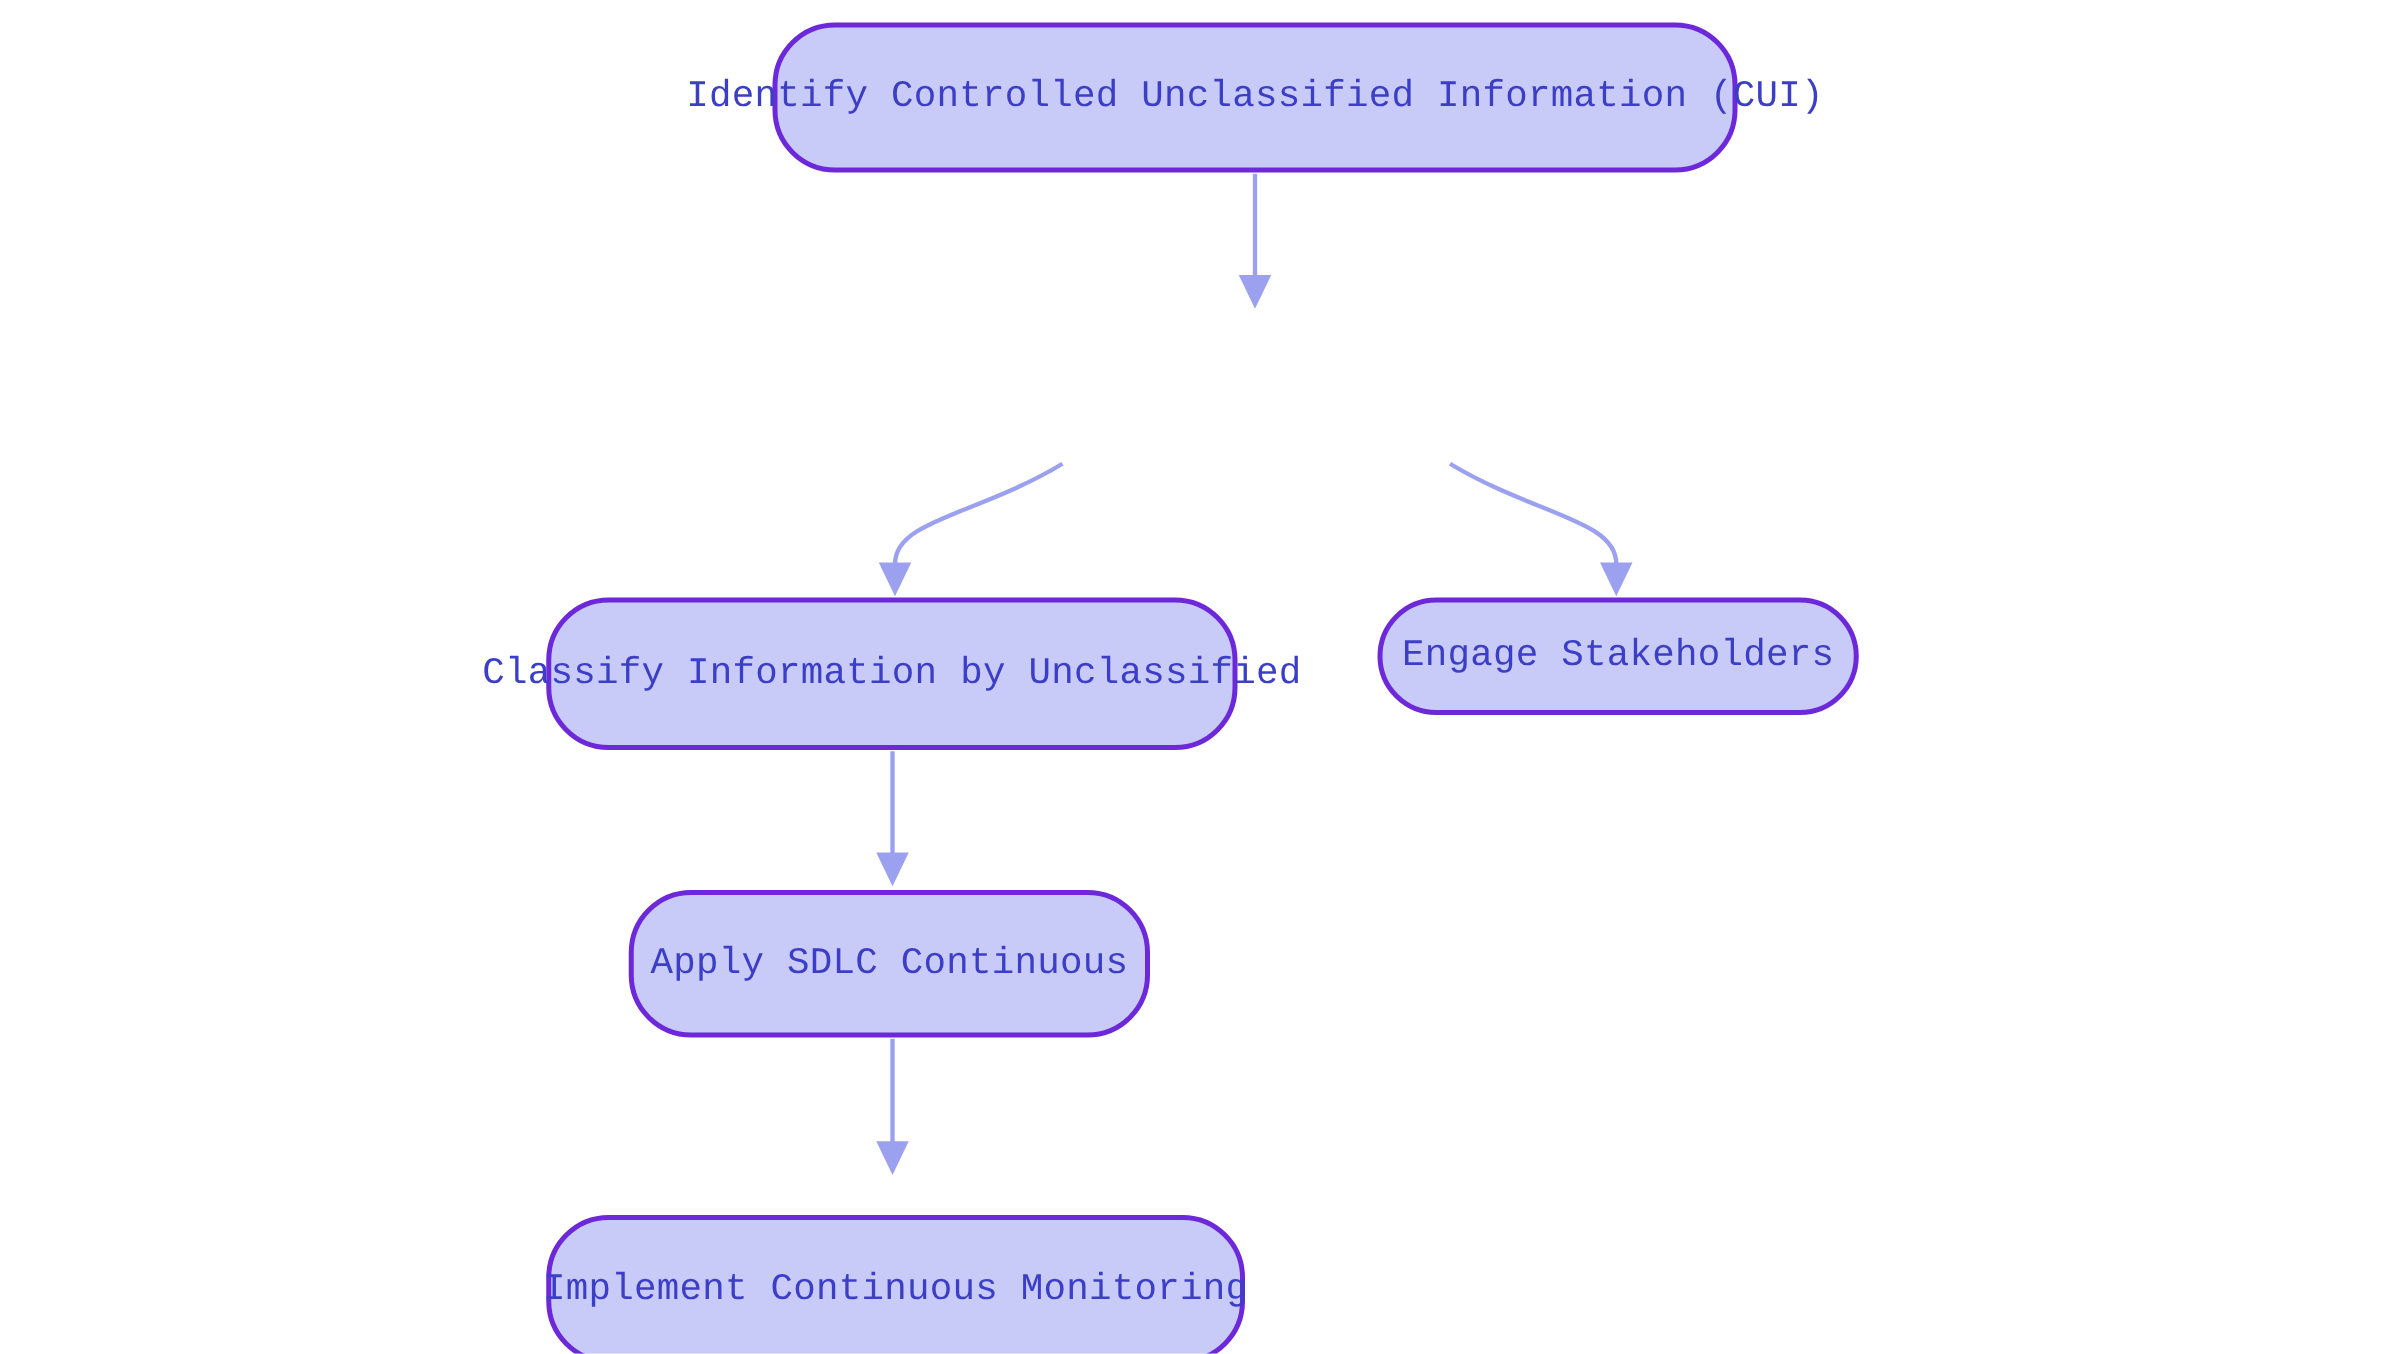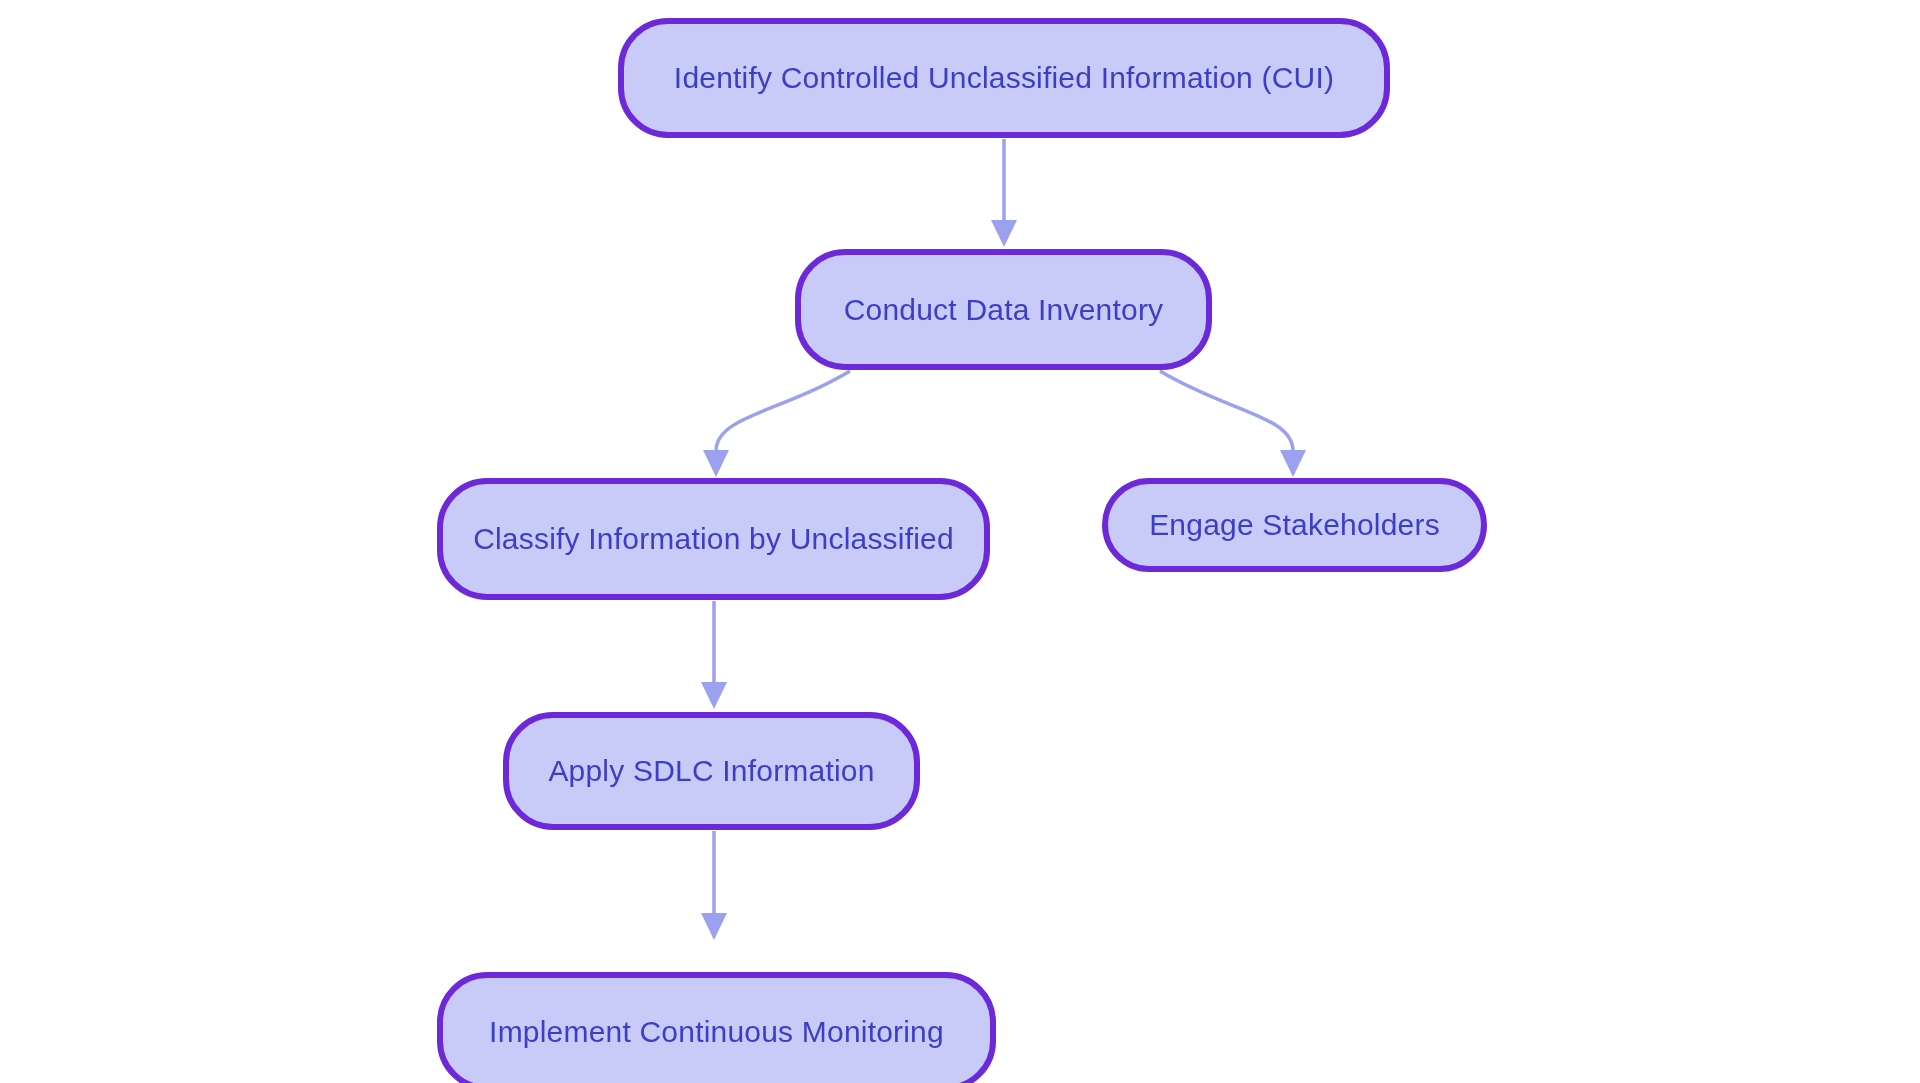--- a/index.html
+++ b/index.html
@@ -29,25 +29,26 @@
     stroke-width: 3.5;
   }
   .edge-layer polygon {
     fill: #9ca1ef;
     stroke: none;
   }
   .node {
     position: absolute;
     box-sizing: border-box;
     background: #c8caf8;
-    border: 6px solid #6d28d9;
+    border: 4px solid #6d28d9;
     border-radius: 50px;
     display: flex;
     align-items: center;
     justify-content: center;
+    font-family: Liberation Mono, monospace;
   }
   .node .label {
     color: #3c3ec6;
     font-size: 30px;
     letter-spacing: 0.2px;
     white-space: nowrap;
     text-align: center;
   }
 </style>
 </head>
@@ -75,33 +76,30 @@
     <g>
       <path d="M714 831 L714 914"></path>
       <polygon points="701,913 727,913 714,940"></polygon>
     </g>
   </svg>
 
   <div class="node" style="left:618px; top:18px; width:772px; height:120px;">
     <span class="label">Identify Controlled Unclassified Information (CUI)</span>
   </div>
 
-  <div class="node" style="left:795px; top:249px; width:417px; height:121px;">
-    <span class="label">Conduct Data Inventory</span>
-  </div>
 
   <div class="node" style="left:437px; top:478px; width:553px; height:122px;">
     <span class="label">Classify Information by Unclassified</span>
   </div>
 
   <div class="node" style="left:1102px; top:478px; width:385px; height:94px;">
     <span class="label">Engage Stakeholders</span>
   </div>
 
   <div class="node" style="left:503px; top:712px; width:417px; height:118px;">
-    <span class="label">Apply SDLC Information</span>
+    <span class="label">Apply SDLC Continuous</span>
   </div>
 
   <div class="node" style="left:437px; top:972px; width:559px; height:119px;">
     <span class="label">Implement Continuous Monitoring</span>
   </div>
 
 </div>
 
 </body></html>

